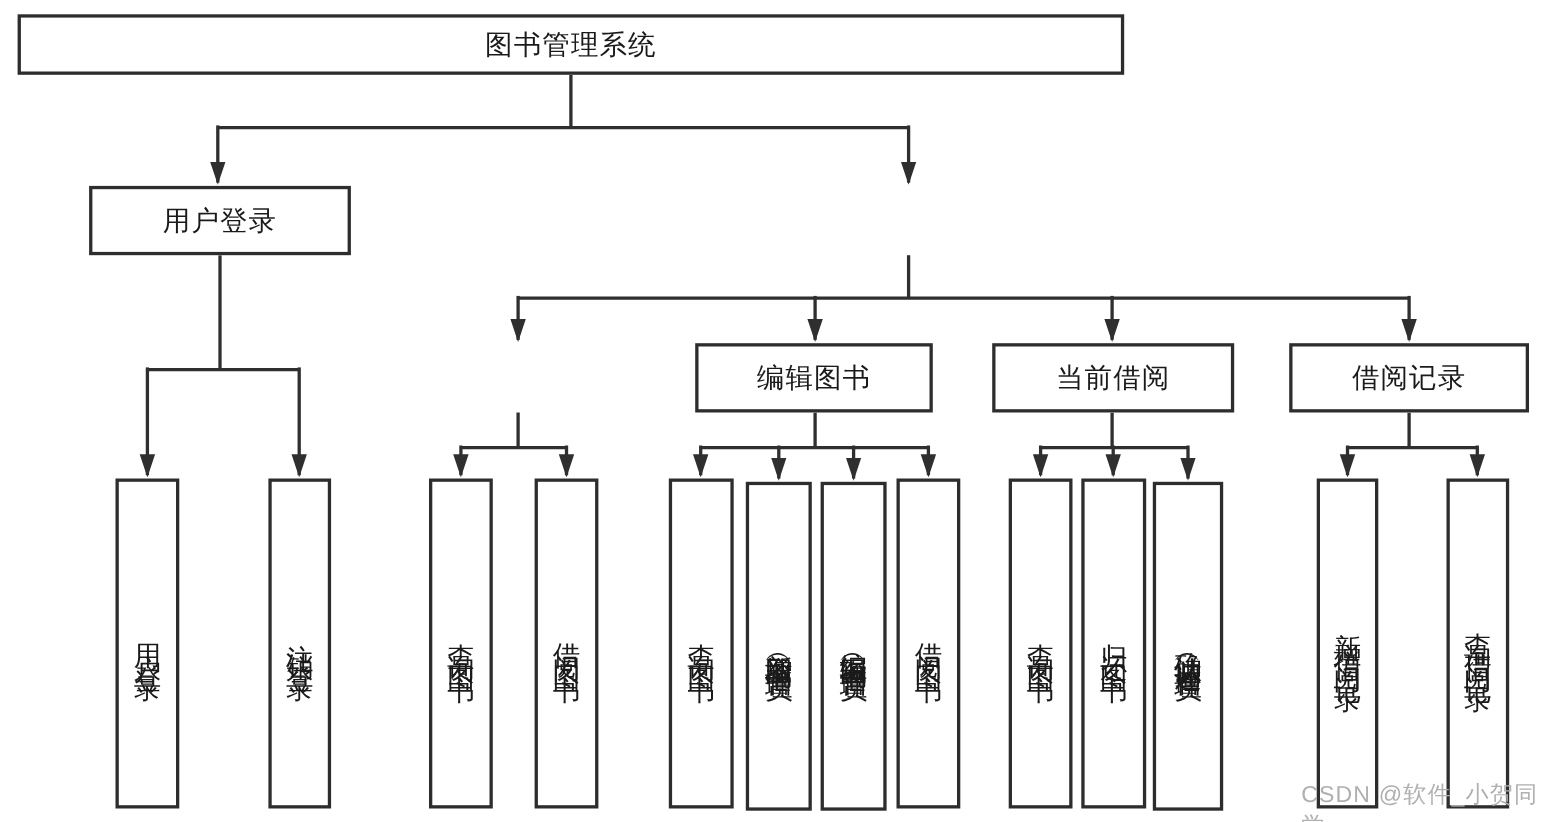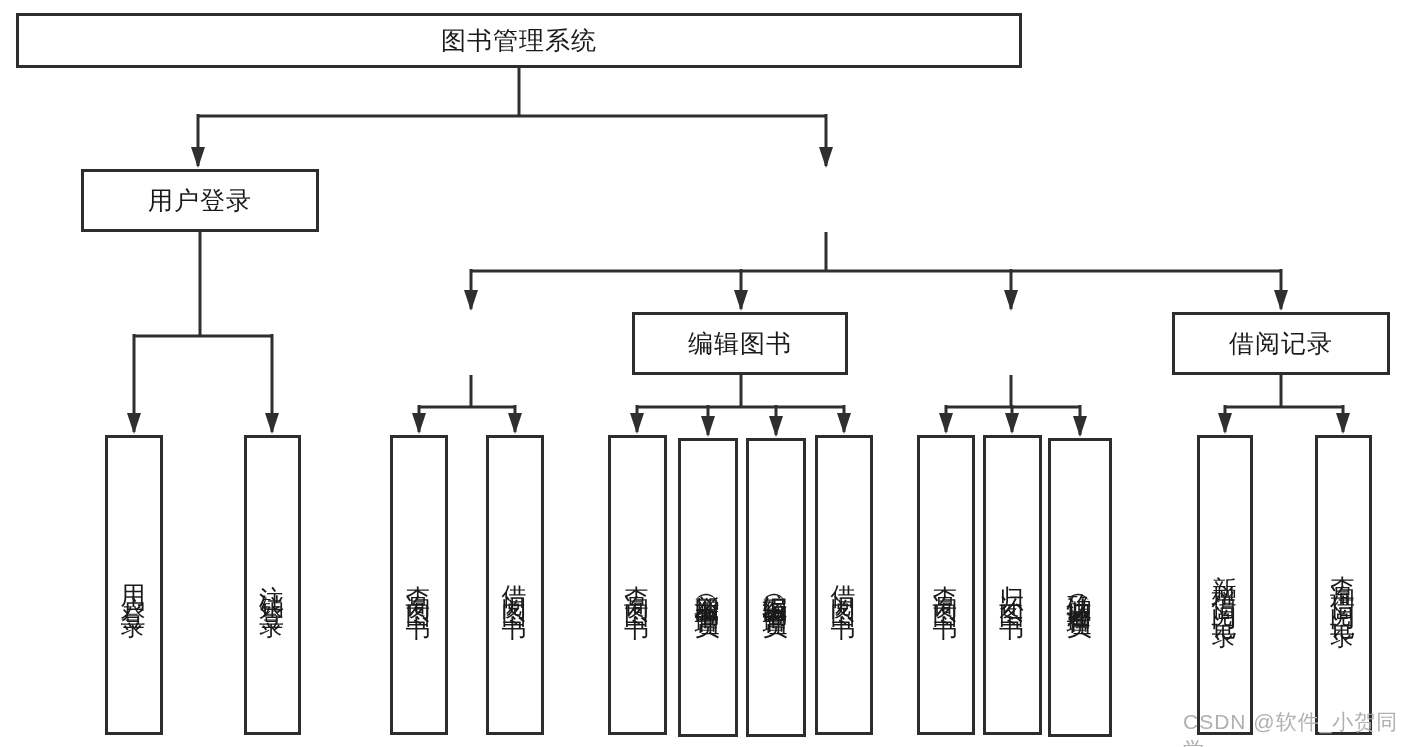--- a/index.html
+++ b/index.html
@@ -129,20 +129,21 @@
       <line x1="1225" y1="405" x2="1225" y2="432" marker-end="url(#ah)"></line>
       <line x1="1343" y1="405" x2="1343" y2="432" marker-end="url(#ah)"></line>
     </g>
   </svg>
 
   <div class="box hbox" style="left:16px; top:13px; width:1006px; height:55px;">图书管理系统</div>
 
   <div class="box hbox" style="left:81px; top:169px; width:238px; height:63px;">用户登录</div>
 
   <div class="box hbox" style="left:632px; top:312px; width:216px; height:63px;">编辑图书</div>
+  <div class="box hbox" style="left:902px; top:312px; width:220px; height:63px;">当前借阅</div>
   <div class="box hbox" style="left:1172px; top:312px; width:218px; height:63px;">借阅记录</div>
 
   <div class="box vbox" style="left:105px; width:58px;">用户登录</div>
   <div class="box vbox" style="left:244px; width:57px;">注销登录</div>
 
   <div class="box vbox" style="left:390px; width:58px;">查询图书</div>
   <div class="box vbox" style="left:486px; width:58px;">借阅图书</div>
 
   <div class="box vbox" style="left:608px; width:59px;">查询图书</div>
   <div class="box vbox long" style="left:678px; width:60px;">新增图书（管理员）</div>

